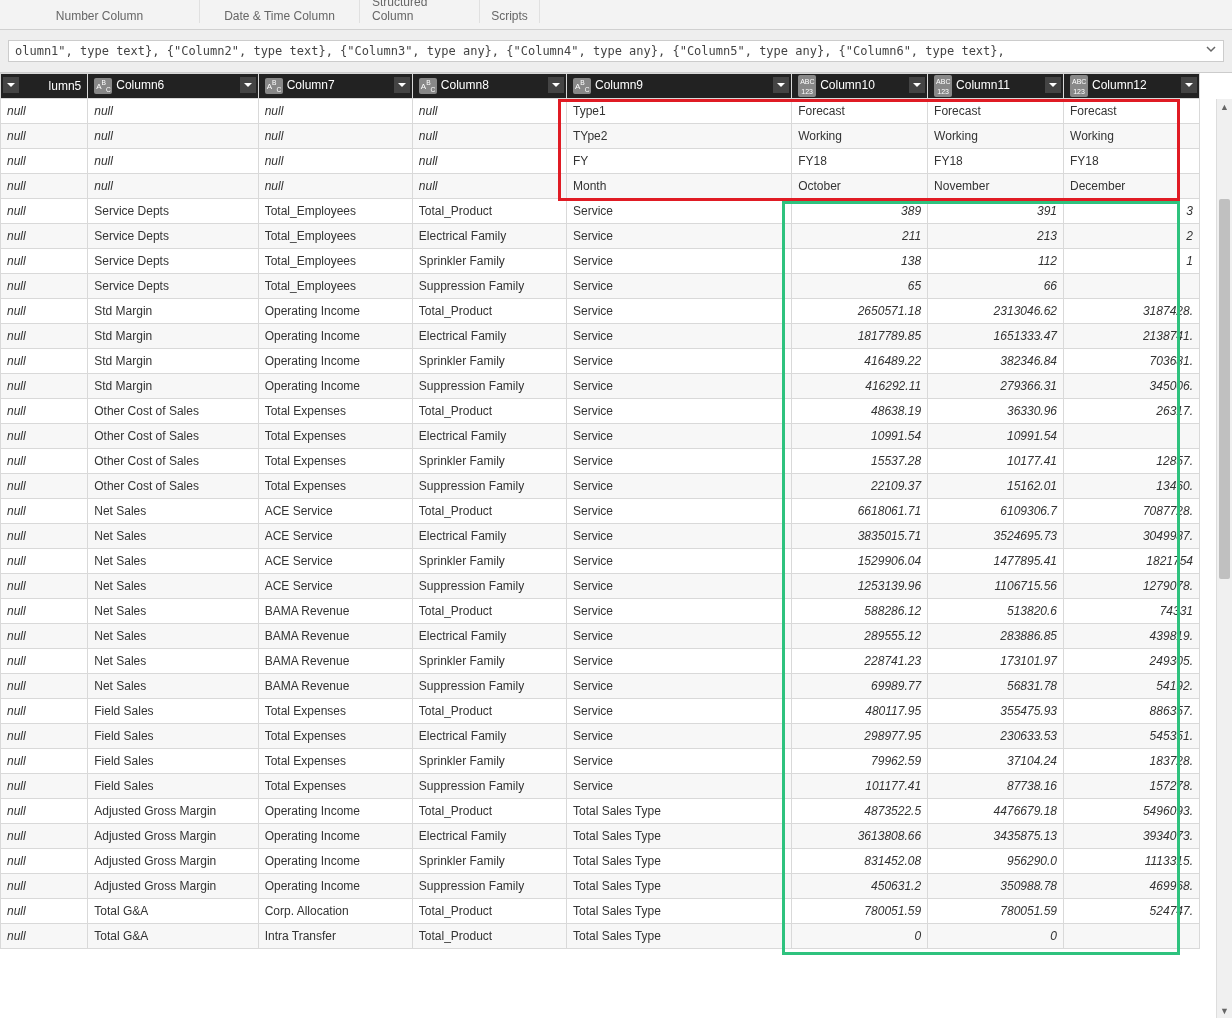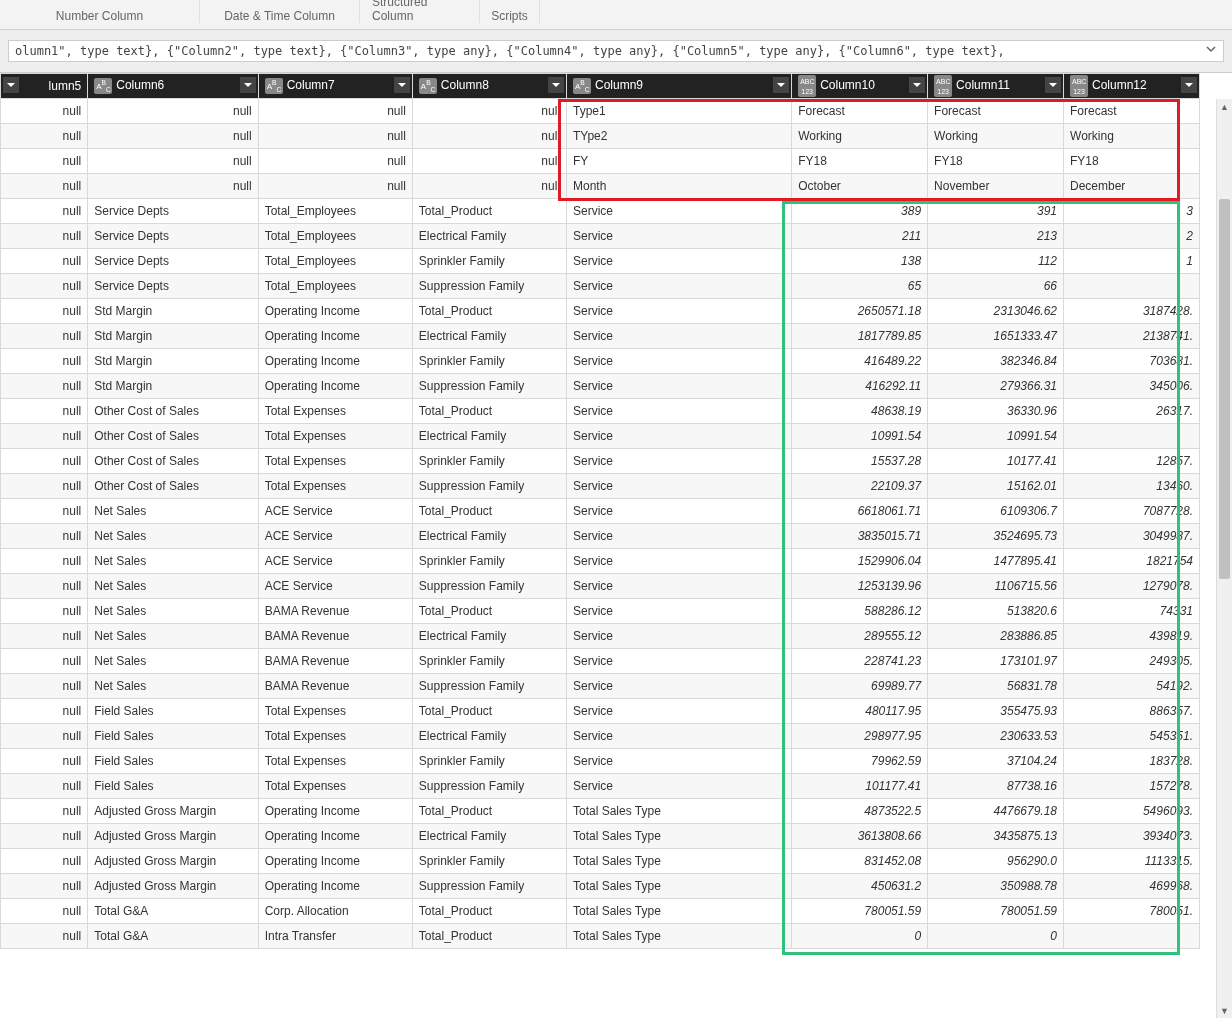--- a/index.html
+++ b/index.html
@@ -16,21 +16,21 @@
     .table-wrap { position: relative; overflow: hidden; height: calc(100% - 72px); }
     .data-table { border-collapse: collapse; width: 1200px; table-layout: fixed; }
     .data-table th, .data-table td { border: 1px solid #d9d9d9; height: 25px; padding: 0 6px; white-space: nowrap; overflow: hidden; text-overflow: ellipsis; vertical-align: middle; }
     .data-table thead th { background: #222; color: #fff; font-weight: normal; text-align: left; position: relative; font-size: 12px; }
     .data-table thead th .type-icon { display: inline-block; width: 18px; text-align: center; font-size: 9px; vertical-align: middle; background: #888; border-radius: 2px; padding: 1px 2px; margin-right: 4px; }
     .data-table thead th .filter-btn { position: absolute; right: 2px; top: 3px; width: 16px; height: 16px; background: #444; display: flex; align-items: center; justify-content: center; cursor: pointer; }
     .data-table thead th .filter-btn svg { fill: #fff; }
     
     .data-table tbody td { background: #fff; font-size: 12px; color: #333; }
     .data-table tbody tr:nth-child(even) td { background: #f7f7f7; }
-    .null-val { color: #666; text-align: right; }
+    .null-val { font-style: italic; color: #666; text-align: left; }
     .num-val { font-style: italic; text-align: right; }
     .text-val { text-align: left; }
 
     .col5 { width: 86px; }
     .col6 { width: 168px; }
     .col7 { width: 152px; }
     .col8 { width: 152px; }
     .col9 { width: 222px; }
     .col10 { width: 134px; }
     .col11 { width: 134px; }
@@ -444,21 +444,21 @@
           <td class="col12 num-val">469968.</td>
         </tr>
         <tr>
           <td class="col5 null-val">null</td>
           <td class="col6 text-val">Total G&amp;A</td>
           <td class="col7 text-val">Corp. Allocation</td>
           <td class="col8 text-val">Total_Product</td>
           <td class="col9 text-val">Total Sales Type</td>
           <td class="col10 num-val">780051.59</td>
           <td class="col11 num-val">780051.59</td>
-          <td class="col12 num-val">780051.</td>
+          <td class="col12 num-val">524747.</td>
         </tr>
         <tr>
           <td class="col5 null-val">null</td>
           <td class="col6 text-val">Total G&amp;A</td>
           <td class="col7 text-val">Intra Transfer</td>
           <td class="col8 text-val">Total_Product</td>
           <td class="col9 text-val">Total Sales Type</td>
           <td class="col10 num-val">0</td>
           <td class="col11 num-val">0</td>
           <td class="col12 num-val"></td>

